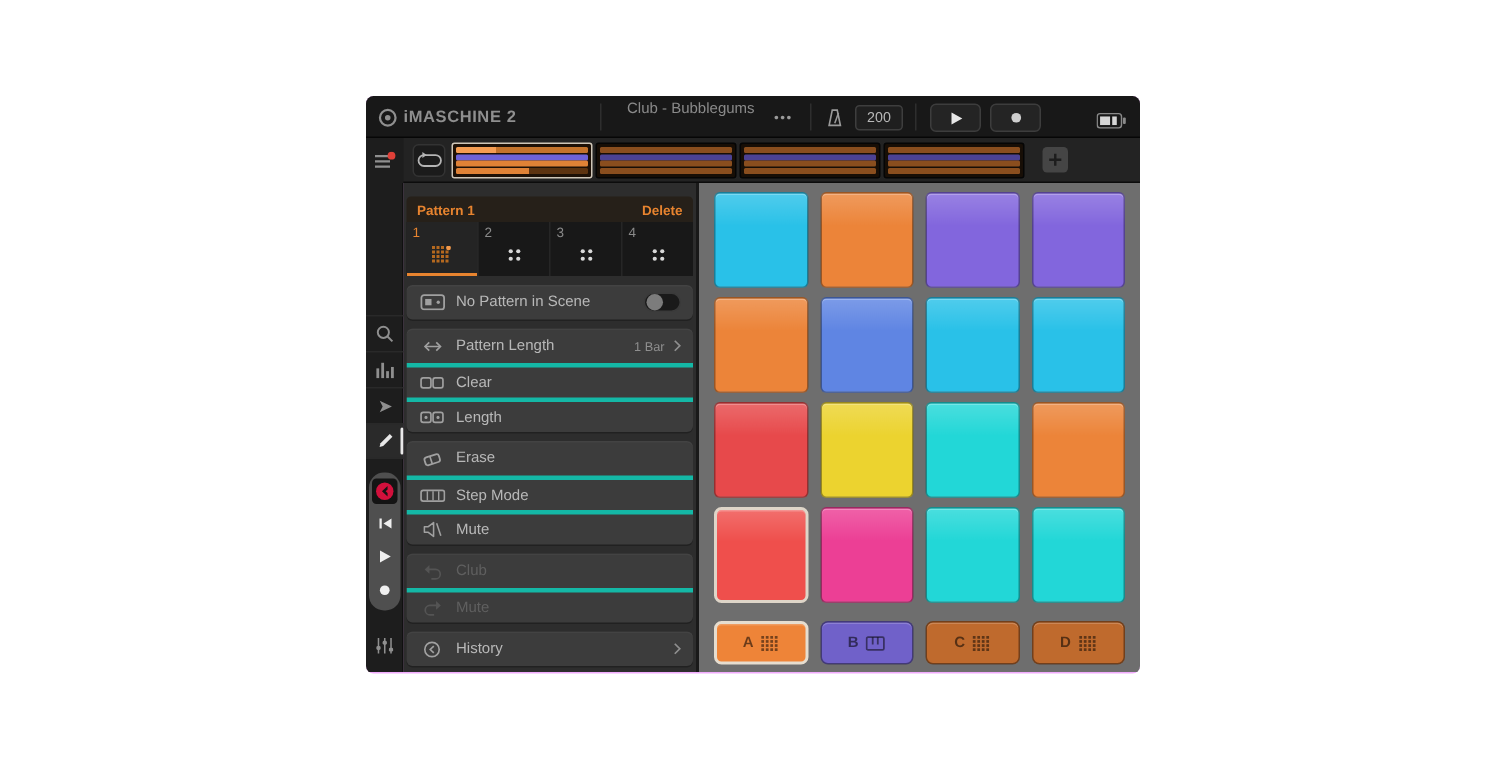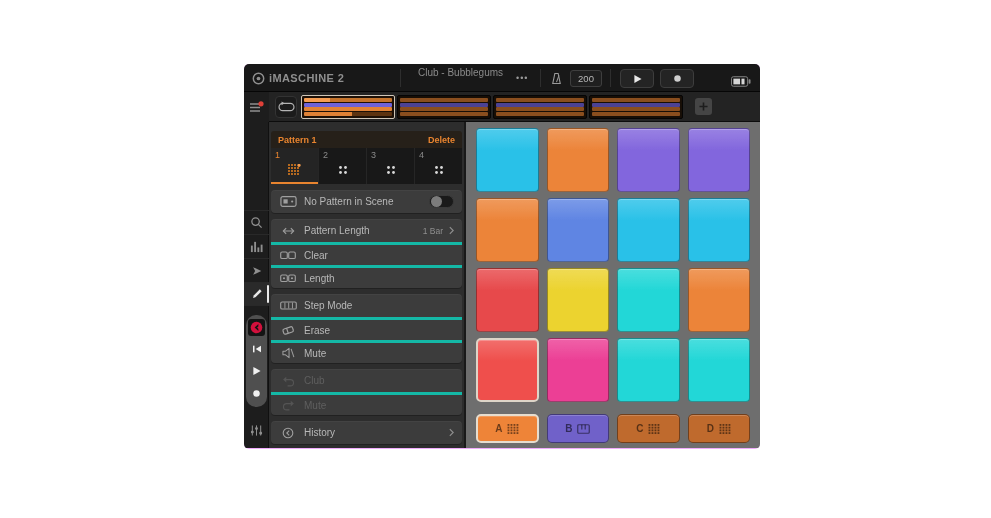--- a/index.html
+++ b/index.html
@@ -419,40 +419,40 @@
                   <circle cx="12.75" cy="4.25" r="1.1" fill="currentColor"></circle>
                 </svg>
               </span>
               <span class="menu-label">Length</span>
               <span class="menu-right"></span>
             </div>
           </div>
           <div class="menu-group">
             <div class="menu-row">
               <span class="icon mi">
+                <svg width="14" height="12" viewBox="0 0 14 12">
+                  <g transform="rotate(-18 7 6)">
+                    <rect x="2" y="3.8" width="10" height="5.4" rx="1.6" fill="none" stroke="currentColor" stroke-width="1.2"></rect>
+                    <line x1="6.2" y1="3.8" x2="6.2" y2="9.2" stroke="currentColor" stroke-width="1.1"></line>
+                  </g>
+                </svg>
+              </span>
+              <span class="menu-label">Erase</span>
+              <span class="menu-right"></span>
+            </div>
+            <div class="menu-row">
+              <span class="icon mi">
                 <svg width="17" height="9" viewBox="0 0 18 9">
                   <rect x="0.75" y="0.75" width="16.5" height="7.5" rx="1.5" fill="none" stroke="currentColor" stroke-width="1.2"></rect>
                   <line x1="5.2" y1="1.4" x2="5.2" y2="7.6" stroke="currentColor"></line>
                   <line x1="9.2" y1="1.4" x2="9.2" y2="7.6" stroke="currentColor"></line>
                   <line x1="13.2" y1="1.4" x2="13.2" y2="7.6" stroke="currentColor"></line>
                 </svg>
               </span>
               <span class="menu-label">Step Mode</span>
-              <span class="menu-right"></span>
-            </div>
-            <div class="menu-row">
-              <span class="icon mi">
-                <svg width="14" height="12" viewBox="0 0 14 12">
-                  <g transform="rotate(-18 7 6)">
-                    <rect x="2" y="3.8" width="10" height="5.4" rx="1.6" fill="none" stroke="currentColor" stroke-width="1.2"></rect>
-                    <line x1="6.2" y1="3.8" x2="6.2" y2="9.2" stroke="currentColor" stroke-width="1.1"></line>
-                  </g>
-                </svg>
-              </span>
-              <span class="menu-label">Erase</span>
               <span class="menu-right"></span>
             </div>
             <div class="menu-row">
               <span class="icon mi">
                 <svg width="13" height="12" viewBox="0 0 14 12">
                   <polygon points="1,4 3.8,4 7.6,1 7.6,11 3.8,8 1,8" fill="none" stroke="currentColor" stroke-width="1.1" stroke-linejoin="round"></polygon>
                   <line x1="9.8" y1="1.6" x2="12.8" y2="10.4" stroke="currentColor" stroke-width="1.1"></line>
                 </svg>
               </span>
               <span class="menu-label">Mute</span>

